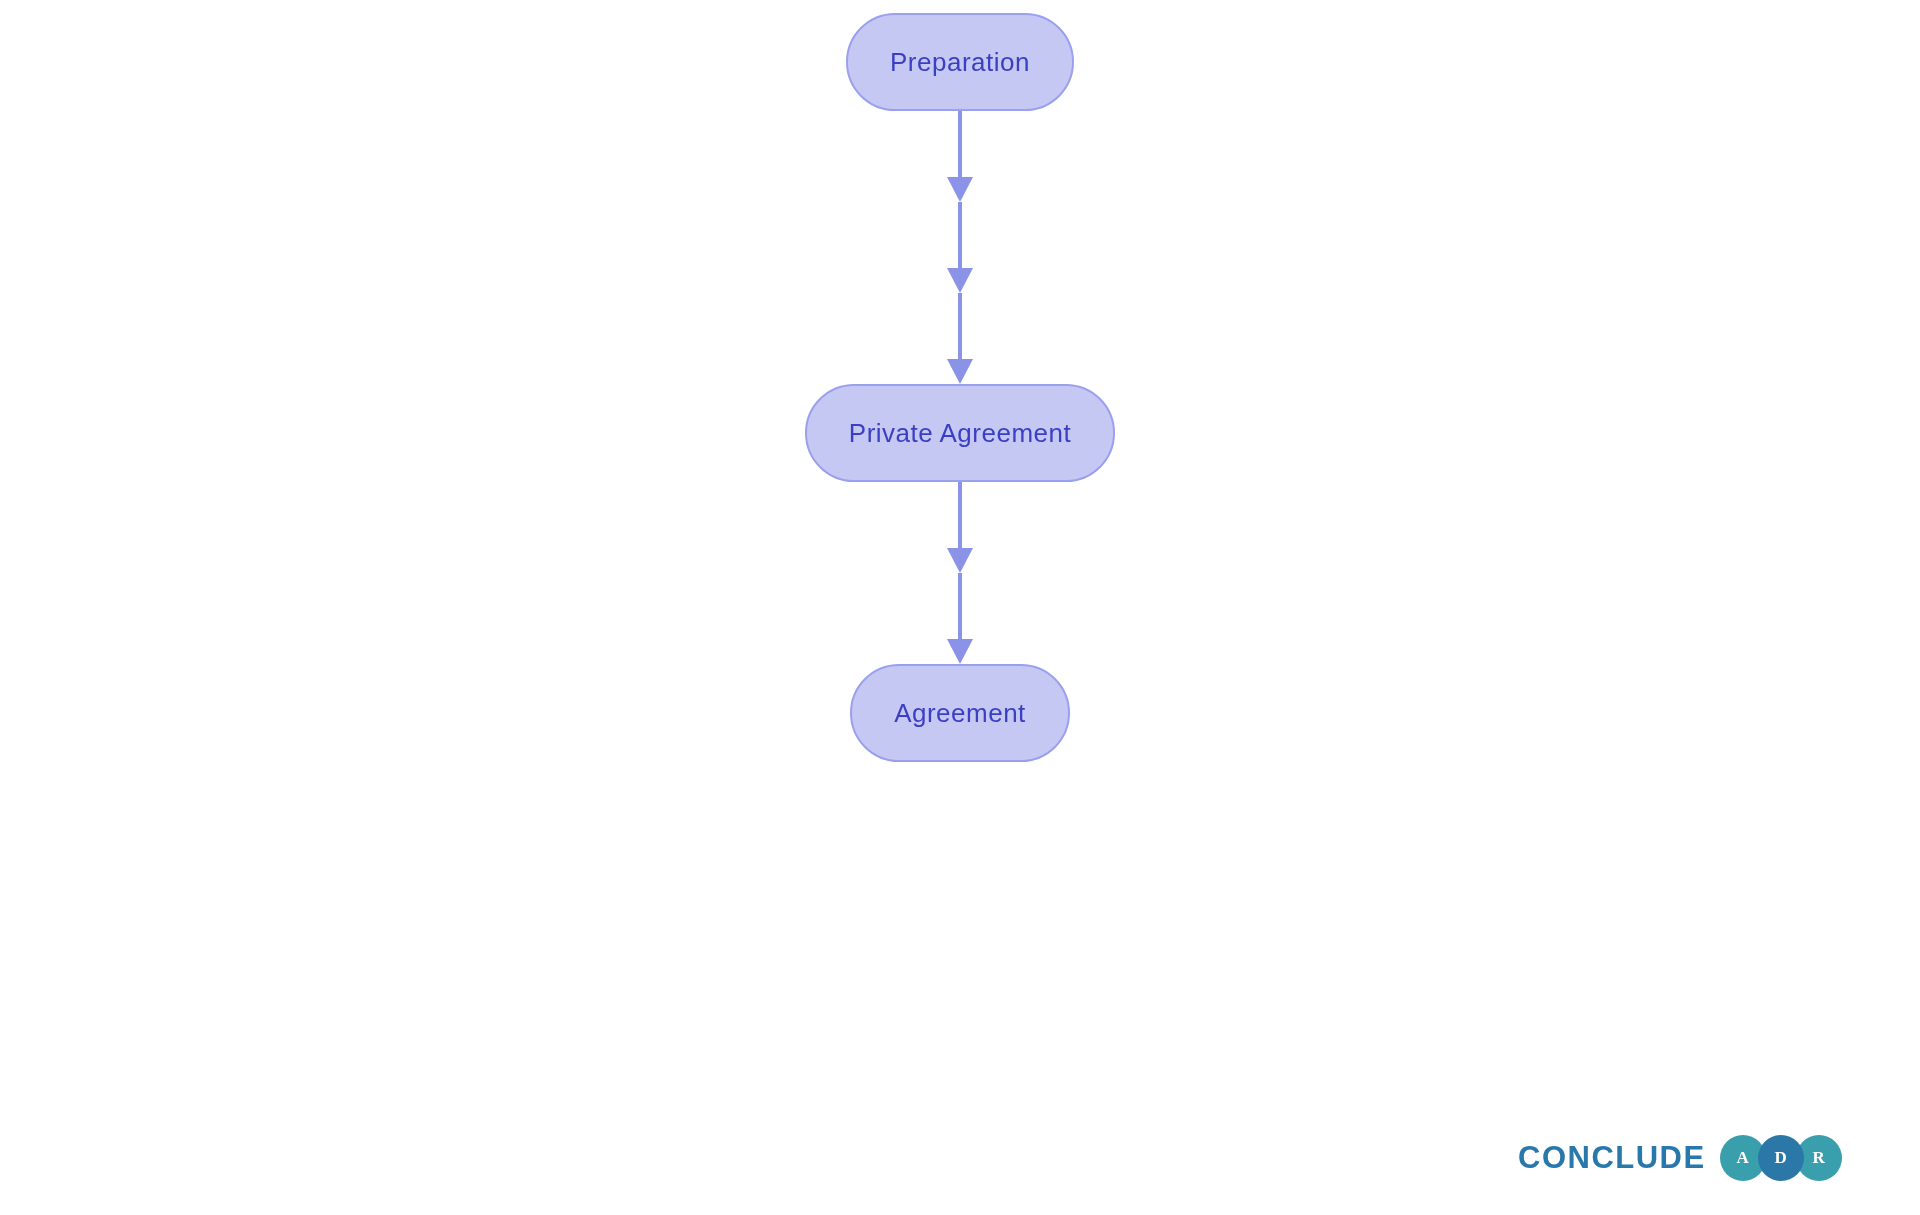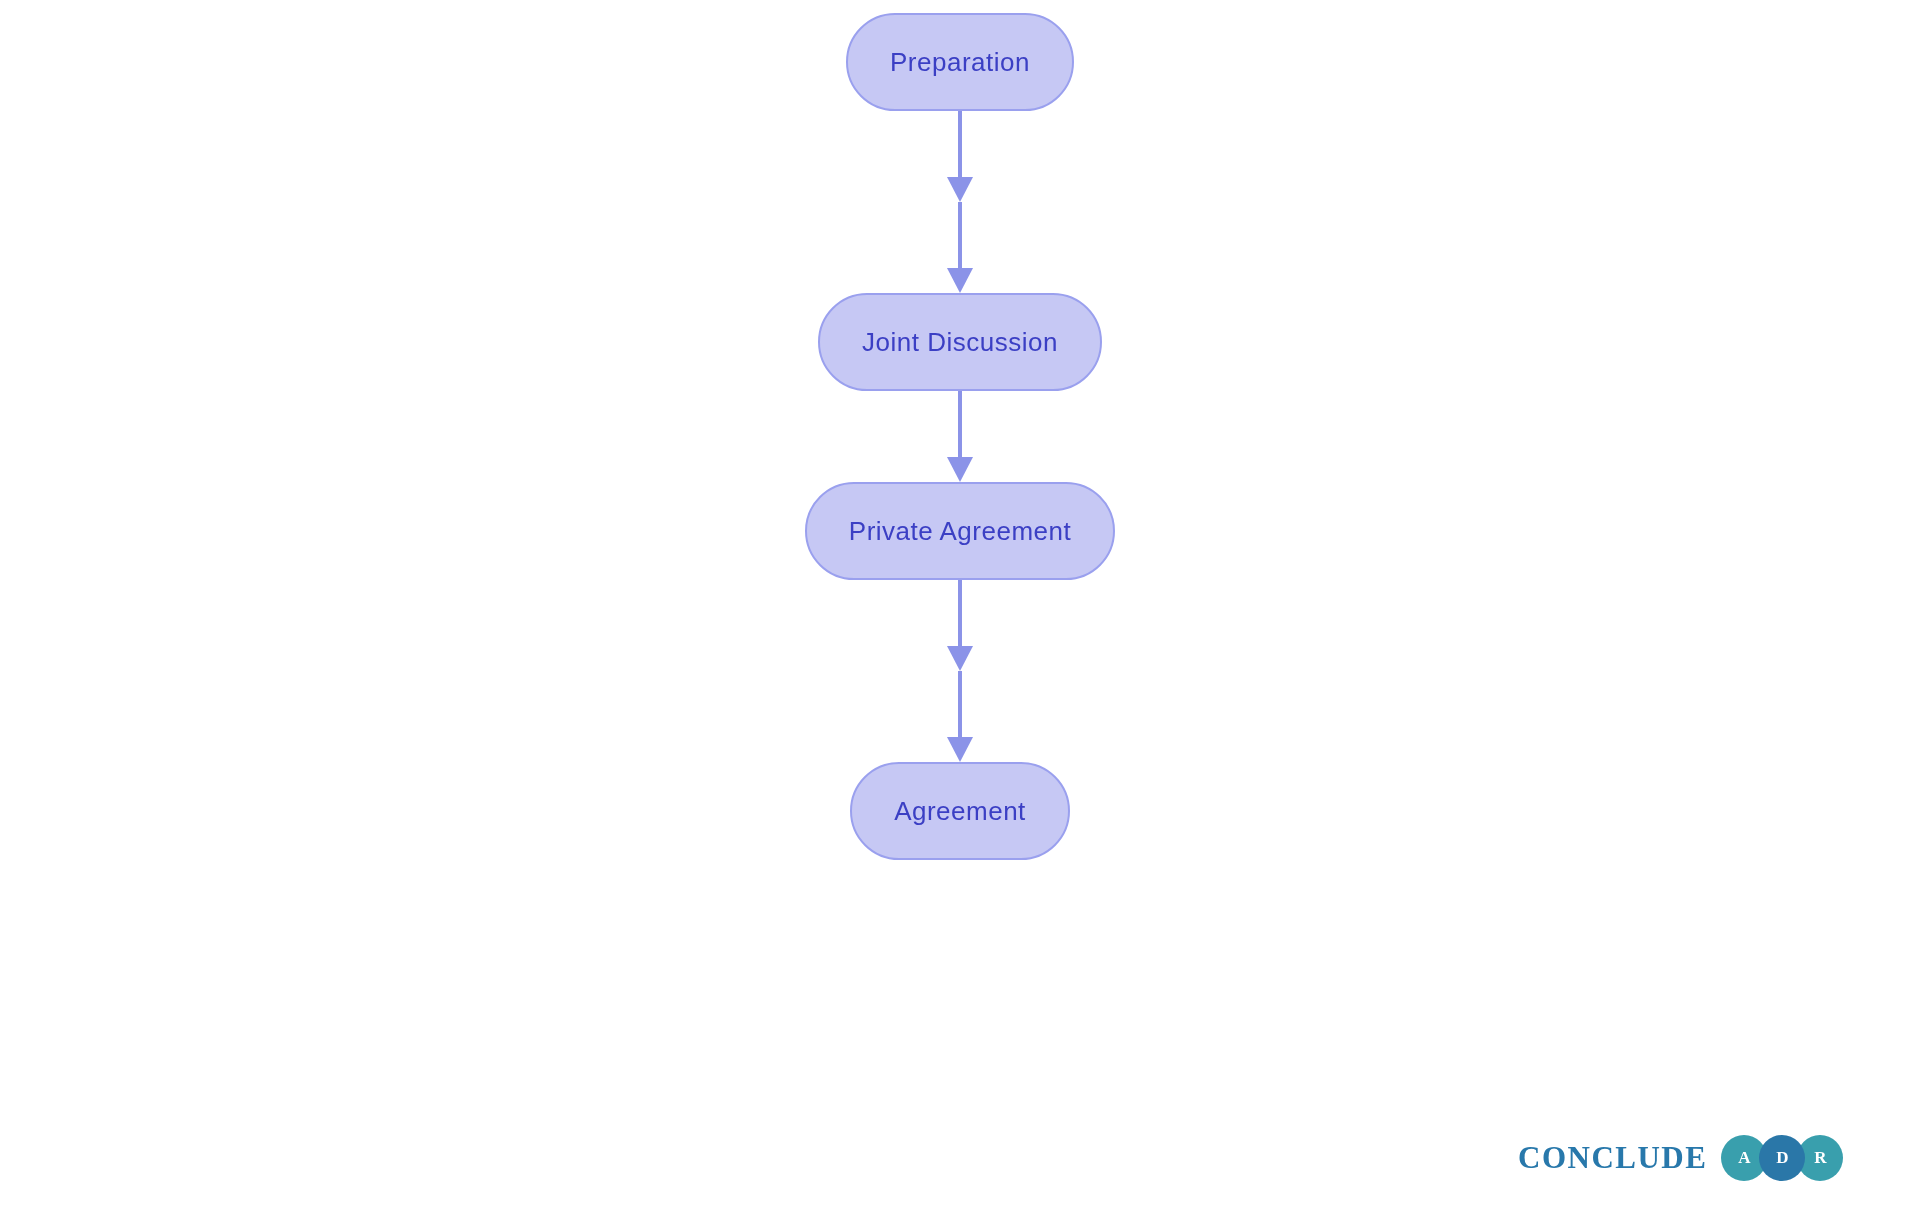--- a/index.html
+++ b/index.html
@@ -62,21 +62,21 @@
     border-top: 25px solid #8b93e8;
   }
   .logo {
     position: absolute;
     left: 1518px;
     top: 1133px;
     display: flex;
     align-items: center;
   }
   .logo-wordmark {
-    font-family: Liberation Serif, serif;
+    font-family: Liberation Sans, sans-serif;
     font-weight: bold;
     font-size: 31px;
     color: #2878ab;
     letter-spacing: 1.5px;
     line-height: 50px;
   }
   .logo-circles {
     display: flex;
     align-items: center;
     margin-left: 14px;
@@ -112,23 +112,20 @@
       <div class="line"></div>
       <div class="head"></div>
     </div>
 
 
     <div class="arrow">
       <div class="line"></div>
       <div class="head"></div>
     </div>
 
-    <div class="node">
-      <span>Joint Discussion</span>
-    </div>
 
     <div class="arrow">
       <div class="line"></div>
       <div class="head"></div>
     </div>
 
     <div class="node">
       <span>Private Agreement</span>
     </div>
 

